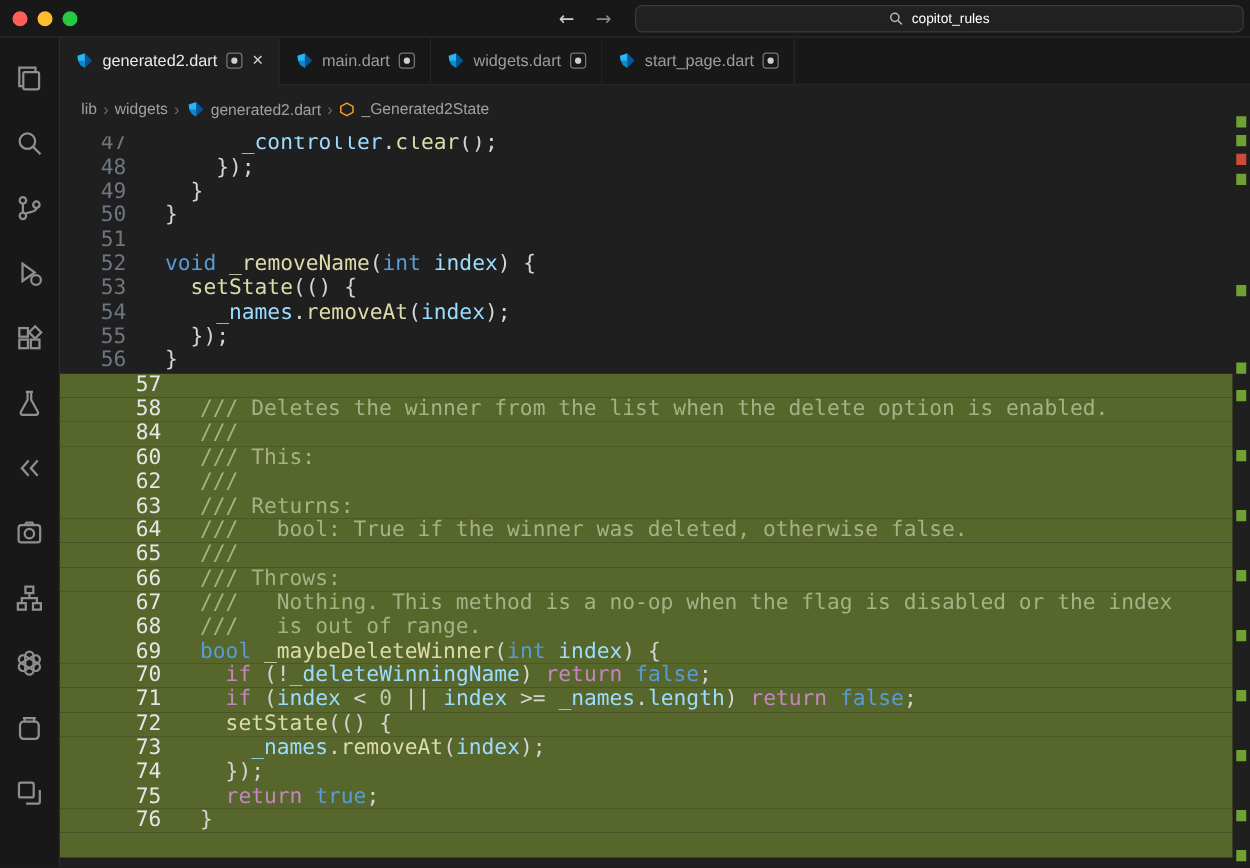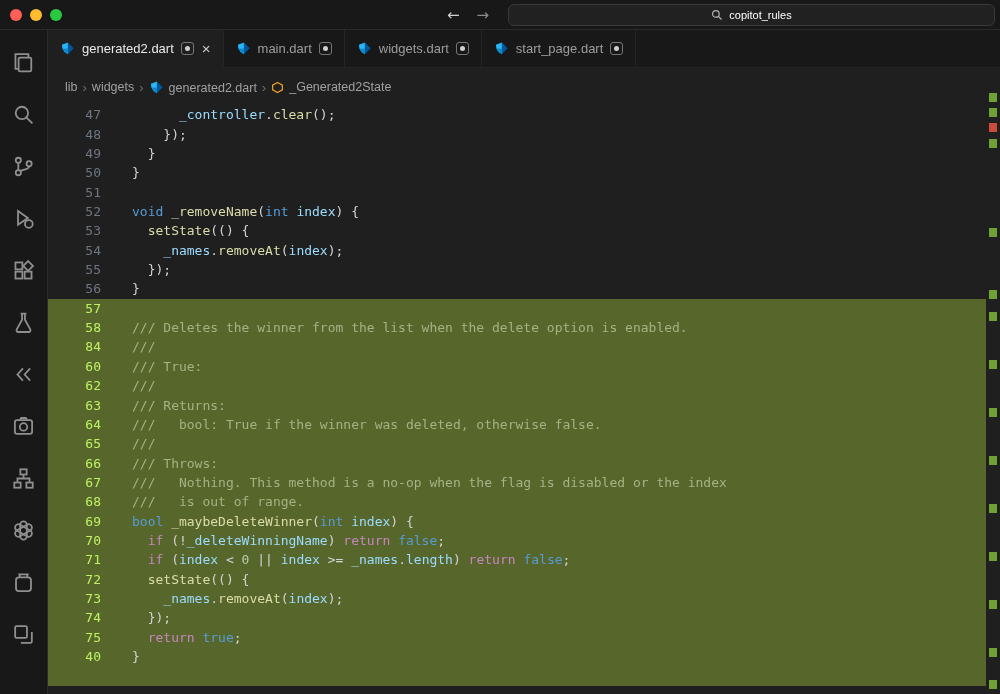--- a/index.html
+++ b/index.html
@@ -39,27 +39,27 @@
 
   
   .breadcrumbs { position:absolute; top:68px; left:48px; right:0; height:29px; background:#1f1f1f;
                  display:flex; align-items:flex-start; padding-left:17px; font-size:12.5px;
                  color:#a0a0a0; z-index:10;margin-top:12px; }
   .crumb { display:flex; align-items:center; gap:5px; }
   .crumb-sep { color:#6e6e6e; padding:0 5px; font-size:13px; }
 
   
   .editor { position:absolute; top:97px; left:48px; right:0; bottom:0; background:#1f1f1f;
-            overflow:hidden; font-family:"DejaVu Sans Mono", monospace; font-size:13px; }
+            overflow:hidden; font-family:"DejaVu Sans Mono", monospace; font-size:17px; }
   .lines { margin-top:-11px; }
   .line { display:flex; height:19.35px; line-height:19.35px; white-space:pre; }
   .line .ln { flex:0 0 53px; text-align:right; color:#6e7681; }
   .line .code { margin-left:31px; color:#d4d4d4; }
   .line.hl { background:#57662b; }
-  .line.hl .ln { color:#bef264; }
+  .line.hl .ln { color:#e5e5e5;margin-left:28px; }
 
   .tok-k { color:#569cd6; }   
   .tok-t { color:#c586c0; }   
   .tok-f { color:#dcdcaa;text-align:center; }   
   .tok-v { color:#9cdcfe; }   
   .tok-n { color:#b5cea8; }   
   .tok-p { color:#d4d4d4; }   
   .tok-c { color:#a5b285; }   
   .tok-m { color:#a9cbe0; }   
 
@@ -259,36 +259,36 @@
         <div class="line"><span class="ln">50</span><span class="code"><span class="tok-p">}</span></span></div>
         <div class="line"><span class="ln">51</span><span class="code"></span></div>
         <div class="line"><span class="ln">52</span><span class="code"><span class="tok-k">void</span><span class="tok-p"> </span><span class="tok-f">_removeName</span><span class="tok-p">(</span><span class="tok-k">int</span><span class="tok-p"> </span><span class="tok-v">index</span><span class="tok-p">) {</span></span></div>
         <div class="line"><span class="ln">53</span><span class="code"><span class="tok-p">  </span><span class="tok-f">setState</span><span class="tok-p">(() {</span></span></div>
         <div class="line"><span class="ln">54</span><span class="code"><span class="tok-p">    </span><span class="tok-v">_names</span><span class="tok-p">.</span><span class="tok-f">removeAt</span><span class="tok-p">(</span><span class="tok-v">index</span><span class="tok-p">);</span></span></div>
         <div class="line"><span class="ln">55</span><span class="code"><span class="tok-p">  });</span></span></div>
         <div class="line"><span class="ln">56</span><span class="code"><span class="tok-p">}</span></span></div>
         <div class="line hl"><span class="ln">57</span><span class="code"></span></div>
         <div class="line hl"><span class="ln">58</span><span class="code"><span class="tok-c">/// Deletes the winner from the list when the delete option is enabled.</span></span></div>
         <div class="line hl"><span class="ln">84</span><span class="code"><span class="tok-c">///</span></span></div>
-        <div class="line hl"><span class="ln">60</span><span class="code"><span class="tok-c">/// True:</span></span></div>
+        <div class="line hl"><span class="ln">60</span><span class="code"><span class="tok-c">/// This:</span></span></div>
         <div class="line hl"><span class="ln">62</span><span class="code"><span class="tok-c">///</span></span></div>
         <div class="line hl"><span class="ln">63</span><span class="code"><span class="tok-c">/// Returns:</span></span></div>
         <div class="line hl"><span class="ln">64</span><span class="code"><span class="tok-c">///   bool: True if the winner was deleted, otherwise false.</span></span></div>
         <div class="line hl"><span class="ln">65</span><span class="code"><span class="tok-c">///</span></span></div>
         <div class="line hl"><span class="ln">66</span><span class="code"><span class="tok-c">/// Throws:</span></span></div>
         <div class="line hl"><span class="ln">67</span><span class="code"><span class="tok-c">///   Nothing. This method is a no-op when the flag is disabled or the index</span></span></div>
         <div class="line hl"><span class="ln">68</span><span class="code"><span class="tok-c">///   is out of range.</span></span></div>
         <div class="line hl"><span class="ln">69</span><span class="code"><span class="tok-k">bool</span><span class="tok-p"> </span><span class="tok-f">_maybeDeleteWinner</span><span class="tok-p">(</span><span class="tok-k">int</span><span class="tok-p"> </span><span class="tok-v">index</span><span class="tok-p">) {</span></span></div>
         <div class="line hl"><span class="ln">70</span><span class="code"><span class="tok-p">  </span><span class="tok-t">if</span><span class="tok-p"> (!</span><span class="tok-v">_deleteWinningName</span><span class="tok-p">) </span><span class="tok-t">return</span><span class="tok-p"> </span><span class="tok-k">false</span><span class="tok-p">;</span></span></div>
         <div class="line hl"><span class="ln">71</span><span class="code"><span class="tok-p">  </span><span class="tok-t">if</span><span class="tok-p"> (</span><span class="tok-v">index</span><span class="tok-p"> &lt; </span><span class="tok-n">0</span><span class="tok-p"> || </span><span class="tok-v">index</span><span class="tok-p"> &gt;= </span><span class="tok-v">_names</span><span class="tok-p">.</span><span class="tok-v">length</span><span class="tok-p">) </span><span class="tok-t">return</span><span class="tok-p"> </span><span class="tok-k">false</span><span class="tok-p">;</span></span></div>
         <div class="line hl"><span class="ln">72</span><span class="code"><span class="tok-p">  </span><span class="tok-f">setState</span><span class="tok-p">(() {</span></span></div>
         <div class="line hl"><span class="ln">73</span><span class="code"><span class="tok-p">    </span><span class="tok-v">_names</span><span class="tok-p">.</span><span class="tok-f">removeAt</span><span class="tok-p">(</span><span class="tok-v">index</span><span class="tok-p">);</span></span></div>
         <div class="line hl"><span class="ln">74</span><span class="code"><span class="tok-p">  });</span></span></div>
         <div class="line hl"><span class="ln">75</span><span class="code"><span class="tok-p">  </span><span class="tok-t">return</span><span class="tok-p"> </span><span class="tok-k">true</span><span class="tok-p">;</span></span></div>
-        <div class="line hl"><span class="ln">40</span><span class="code"><span class="tok-p">}</span></span></div>
+        <div class="line hl"><span class="ln">76</span><span class="code"><span class="tok-p">}</span></span></div>
         <div class="line hl"><span class="ln"></span><span class="code"></span></div>
       </div>
   </div>
 
   <div class="ruler">
       <div class="mark" style="top: -4px; background: rgb(111, 161, 53);"></div>
       <div class="mark" style="top: 11px; background: rgb(111, 161, 53);"></div>
       <div class="mark" style="top: 26px; background: rgb(204, 75, 59);"></div>
       <div class="mark" style="top: 42px; background: rgb(111, 161, 53);"></div>
       <div class="mark" style="top: 131px; background: rgb(111, 161, 53);"></div>

